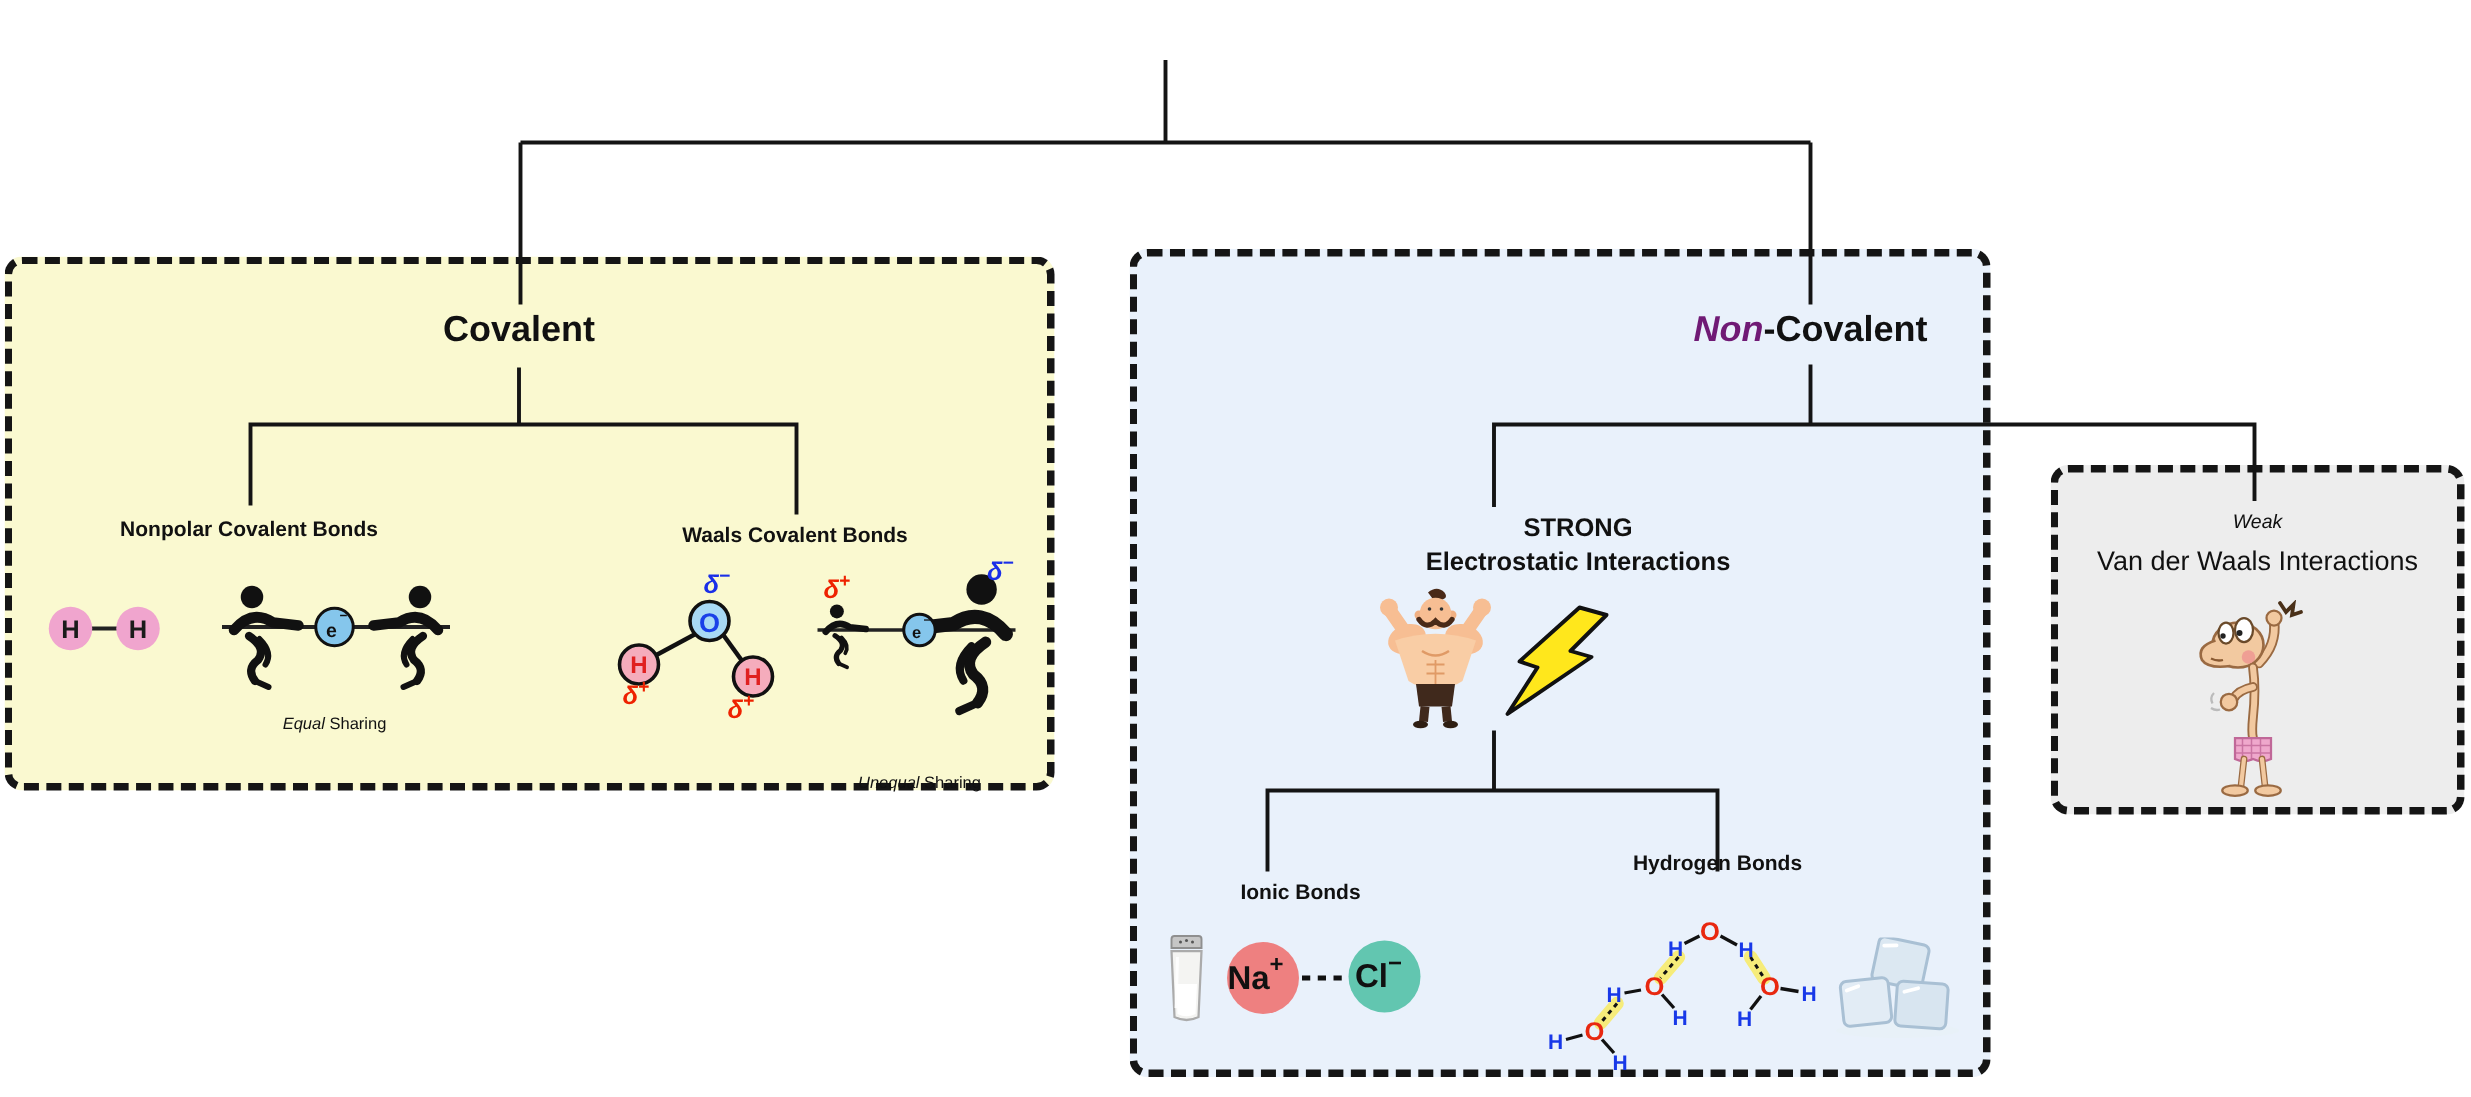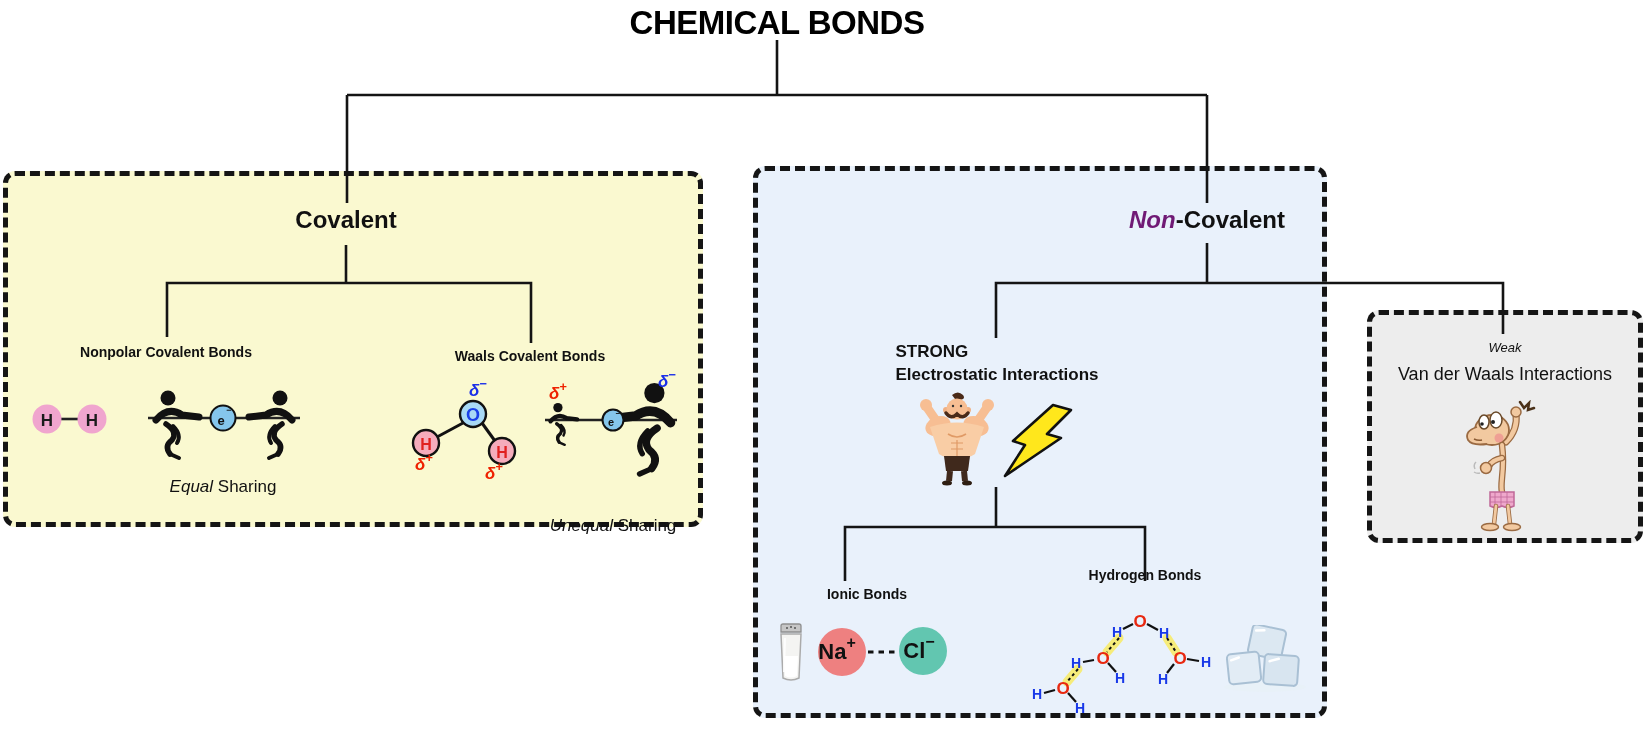--- a/index.html
+++ b/index.html
@@ -10,21 +10,21 @@
   .page-title{font-size:33px;font-weight:800;letter-spacing:-.5px;color:#000;}
   .box{position:absolute;border:5px dashed #151515;border-radius:12px;box-sizing:border-box;z-index:1;}
   #covalent-box{left:3px;top:171px;width:700px;height:356px;background:#FAF9D0;}
   #noncovalent-box{left:753px;top:166px;width:574px;height:552px;background:#E9F1FB;}
   #vdw-box{left:1367px;top:310px;width:276px;height:233px;background:#EDEDED;}
   svg.lines{position:absolute;left:0;top:0;z-index:2;}
   .content{z-index:3;}
   .h1b{font-size:24px;font-weight:800;}
   .h2b{font-size:14px;font-weight:700;}
   .h3b{font-size:17px;font-weight:700;line-height:23px;}
-  .cap{font-size:17px;font-weight:400;text-align:center;}
+  .cap{font-size:11px;font-weight:400;text-align:center;}
   .cap em{font-style:italic;}
   .blue-em{color:#701a75;font-style:italic;}
   .delta{font-size:17px;font-weight:700;font-style:italic;line-height:1;}
   .delta sup{font-size:0.75em;font-style:normal;position:relative;top:-1px;}
   .delta.red{color:#EE2200;}
   .delta.blue{color:#1A2FE8;}
   .vdw-t1{font-size:13px;font-style:italic;font-weight:400;}
   .vdw-t2{font-size:18px;font-weight:400;}
   text{font-family:"Liberation Sans",sans-serif;}
 </style>
@@ -43,21 +43,20 @@
     <path d="M347,95 V203" stroke="#141414" stroke-width="2.6" fill="none"></path>
     <path d="M1207,95 V203" stroke="#141414" stroke-width="2.6" fill="none"></path>
     <path d="M346,245 V283" stroke="#141414" stroke-width="2.6" fill="none"></path>
     <path d="M167,337 V283 H531 V343" stroke="#141414" stroke-width="2.6" fill="none"></path>
     <path d="M1207,243 V283" stroke="#141414" stroke-width="2.6" fill="none"></path>
     <path d="M996,338 V283 H1503 V334" stroke="#141414" stroke-width="2.6" fill="none"></path>
     <path d="M996,487 V527" stroke="#141414" stroke-width="2.6" fill="none"></path>
     <path d="M845,581 V527 H1145 V581" stroke="#141414" stroke-width="2.6" fill="none"></path>
   </svg>
 
-  <div class="abs ctr content page-title" style="left:777px;top:4px;">CHEMICAL BONDS</div>
 
   <div class="abs ctr content h1b" style="left:346px;top:206px;">Covalent</div>
 
   <div class="abs ctr content h2b" style="left:166px;top:344px;">Nonpolar Covalent Bonds</div>
   <div class="abs ctr content h2b" style="left:530px;top:348px;">Waals Covalent Bonds</div>
 
   <svg class="abs content" style="left:28px;top:400px;" width="82" height="38">
     <line x1="30" y1="19" x2="54" y2="19" stroke="#222" stroke-width="2.6"></line>
     <circle cx="19" cy="19" r="14.5" fill="#F0A5CE"></circle>
     <circle cx="64" cy="19" r="14.5" fill="#F0A5CE"></circle>
@@ -117,21 +116,21 @@
   <div class="abs ctr content delta blue" style="left:667px;top:370px;">
     <span>δ</span><sup>−</sup></div>
   <div class="abs ctr content cap" style="left:613px;top:484px;margin-top:32px;">
     <em>Unequal</em><span> Sharing</span>
   </div>
 
   <div class="abs ctr content h1b" style="left:1207px;top:206px;">
     <span class="blue-em">Non</span><span>-Covalent</span>
   </div>
 
-  <div class="abs ctr content h3b" style="left:997px;top:340px;text-align:left;">
+  <div class="abs ctr content h3b" style="left:1052px;top:340px;text-align:center;">
     <div>STRONG</div>
     <div>Electrostatic Interactions</div>
   </div>
 
   <svg class="abs content" style="left:918px;top:392px;" width="78" height="94">
     <path d="M34,3 Q40,-2 45,3 Q48,7 42,8 Q47,10 40,11 Z" fill="#4A2A18"></path>
     <circle cx="28" cy="18" r="3" fill="#F0B083"></circle>
       <circle cx="50" cy="18" r="3" fill="#F0B083"></circle>
     <circle cx="39" cy="17" r="10.5" fill="#F7BE93"></circle>
     <circle cx="35" cy="14" r="1.2" fill="#333"></circle>

